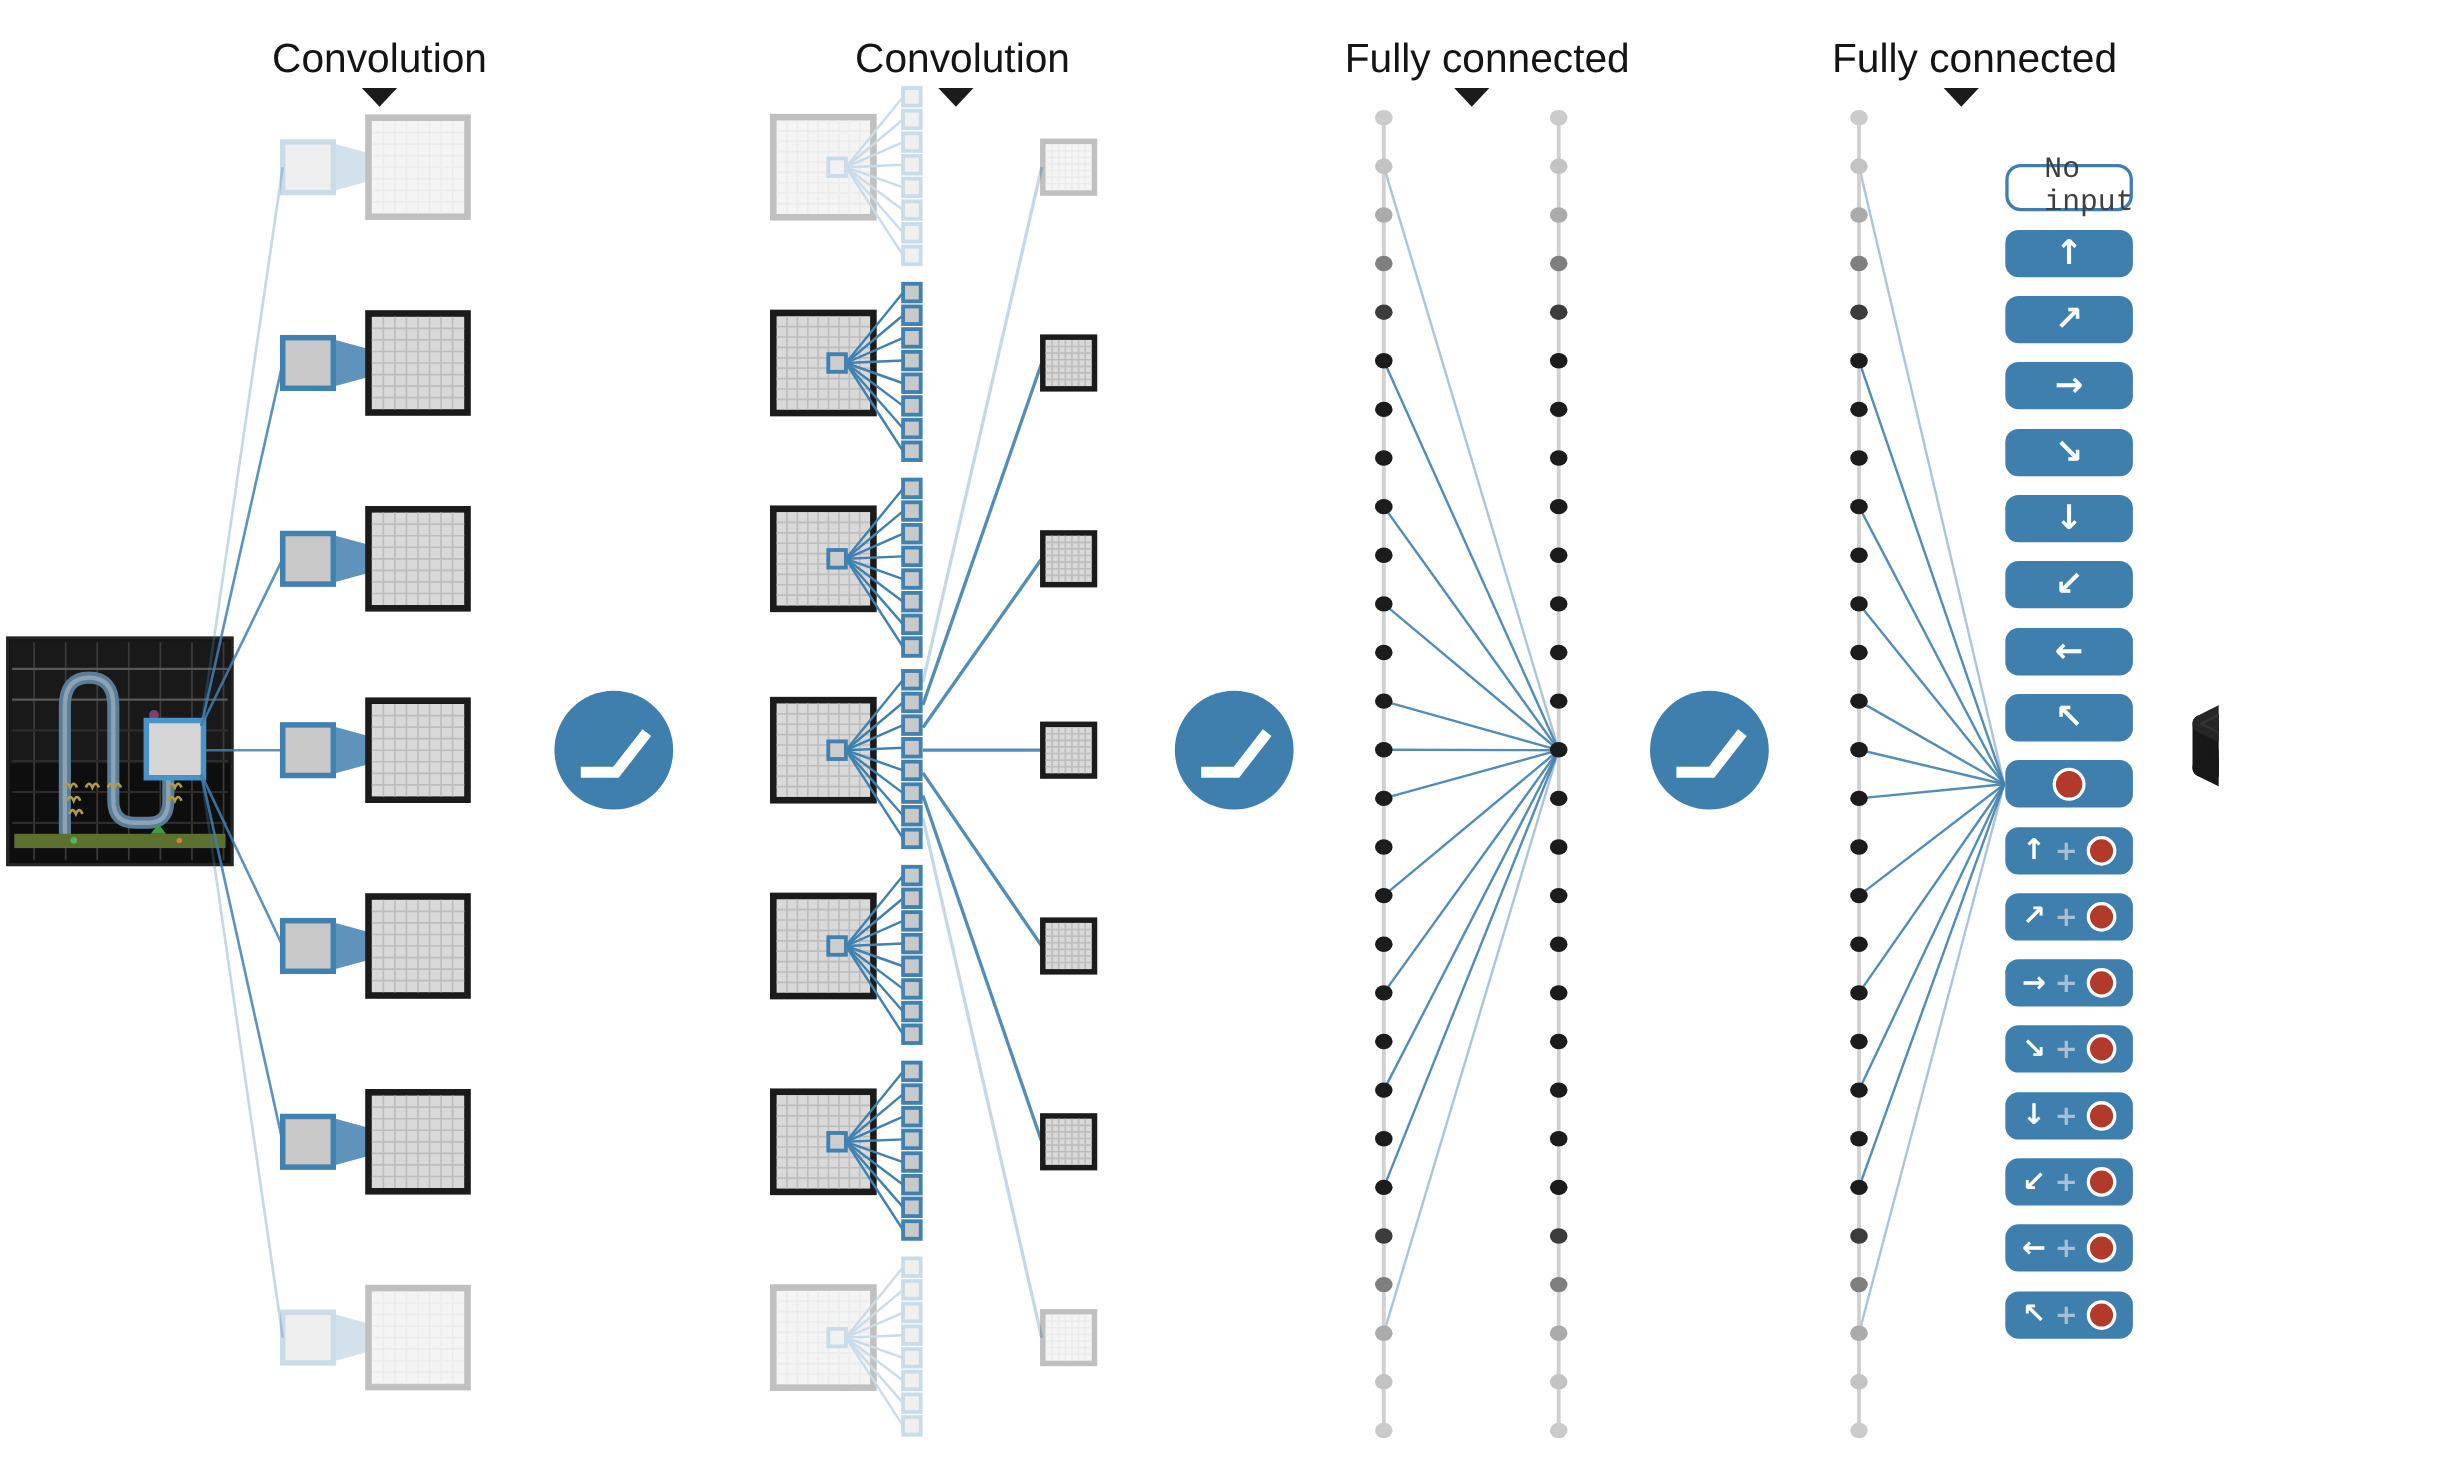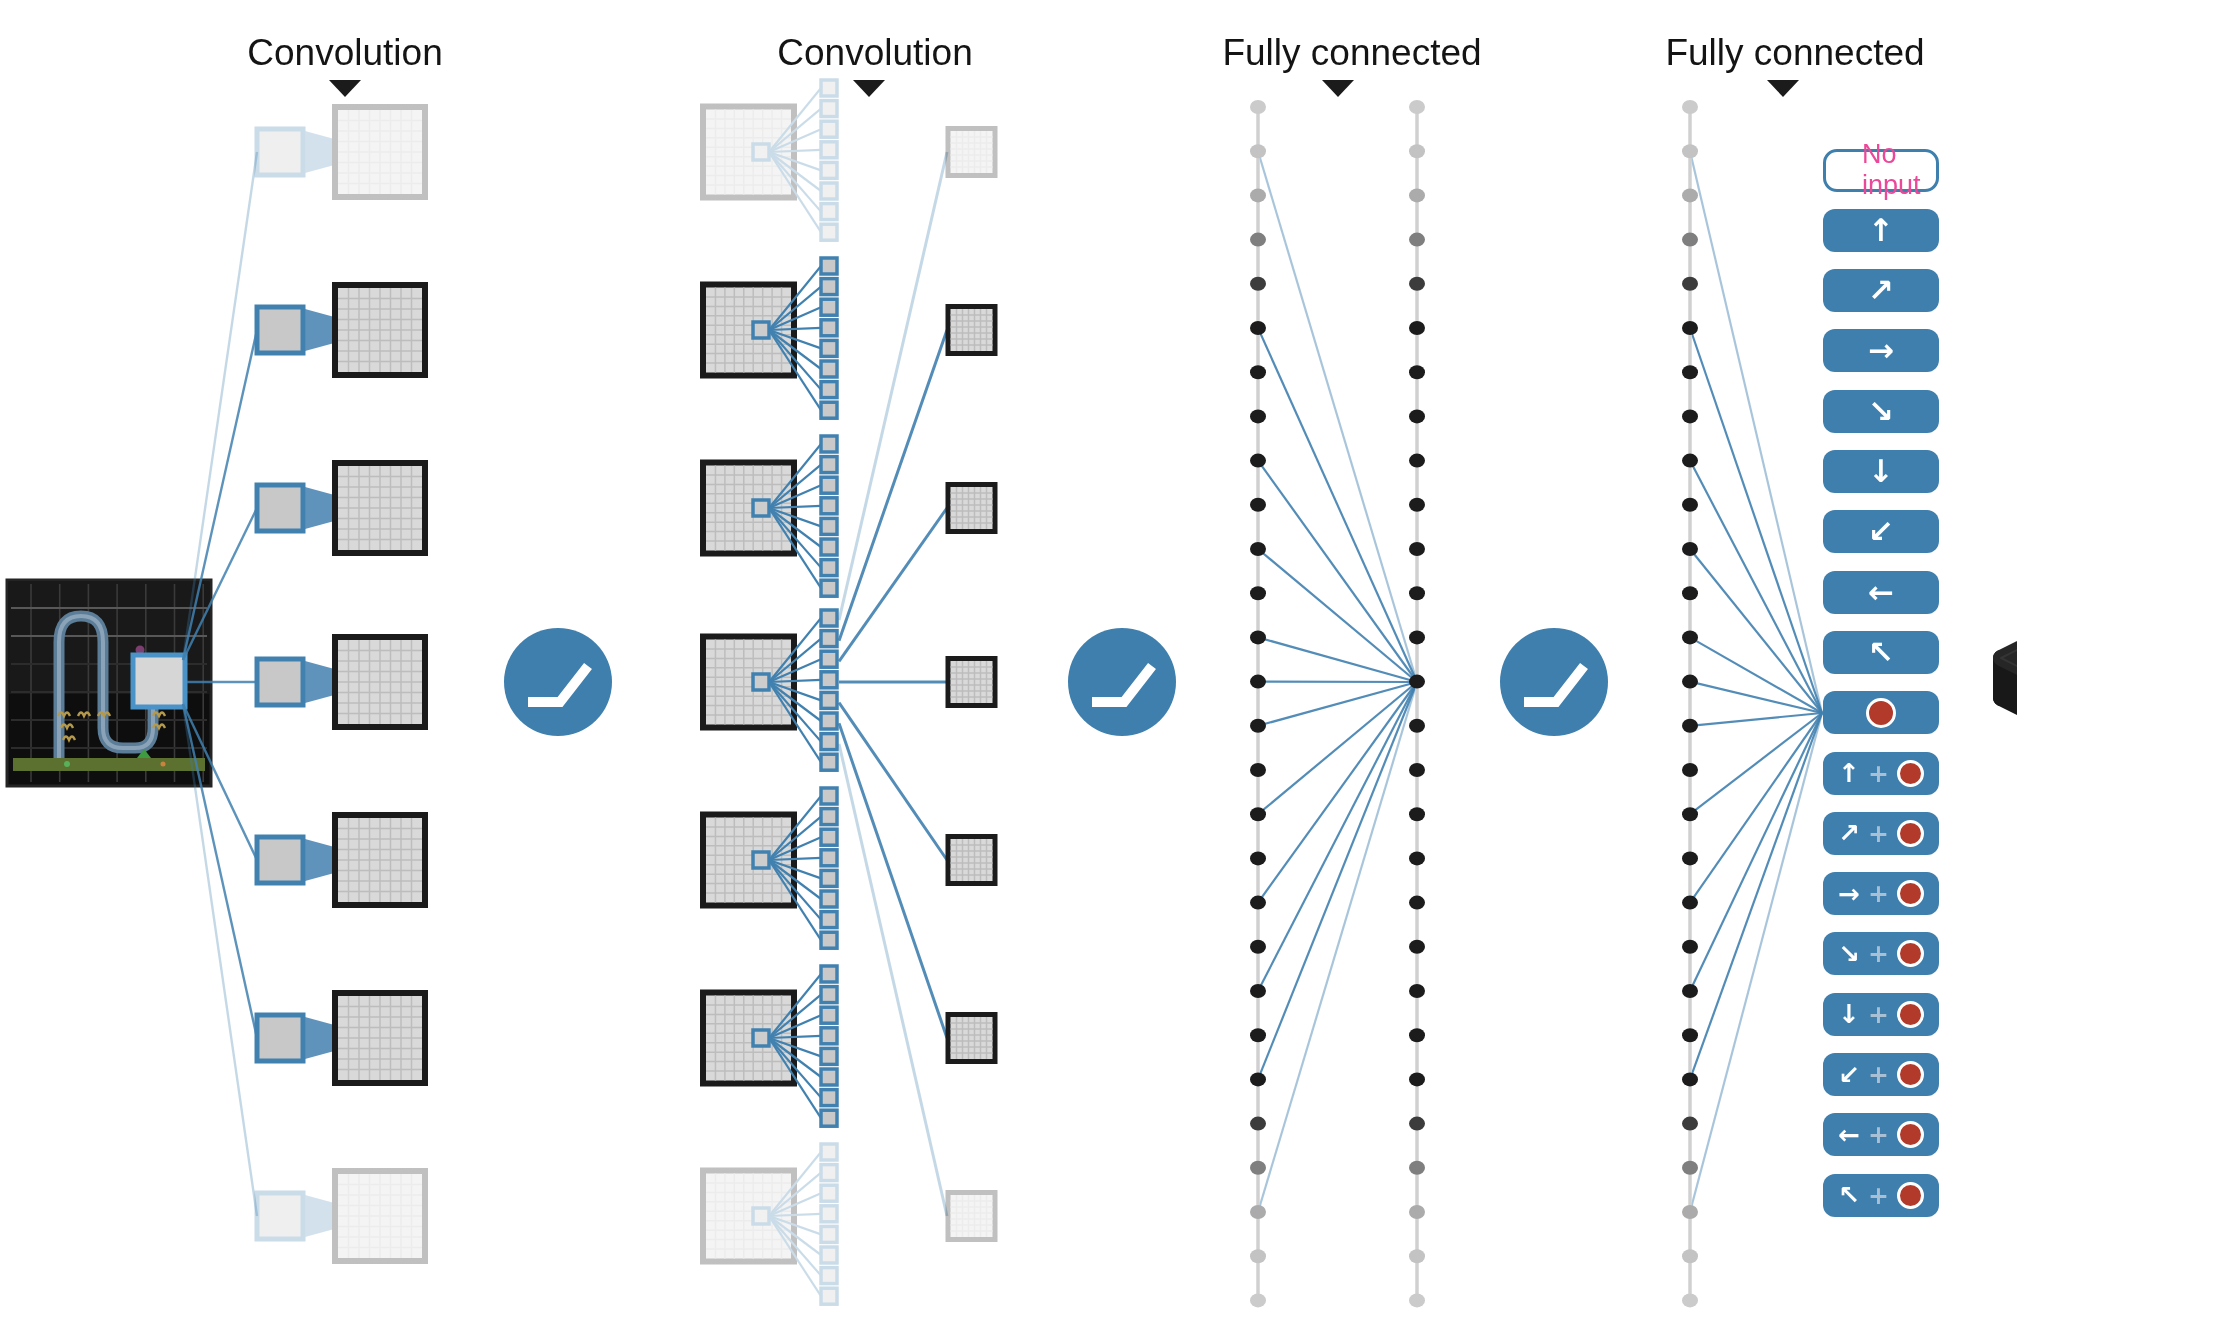--- a/index.html
+++ b/index.html
@@ -9,21 +9,21 @@
                letter-spacing:0px;white-space:nowrap;}
   .layer-pointer{position:absolute;transform:translateX(-50%);width:0;height:0;
                  border-left:16px solid transparent;border-right:16px solid transparent;
                  border-top:17px solid #1b1b1b;}
   #scene,#joystick{position:absolute;left:0;top:0;}
   #actions{position:absolute;left:0;top:0;width:0;height:0;}
   .act-btn{position:absolute;left:1823px;width:116px;height:43px;border-radius:12px;
            background:#3f7fad;display:flex;align-items:center;justify-content:center;
            box-sizing:border-box;gap:8px;}
   .act-btn.no-input{background:#ffffff;border:3px solid #3f7fad;border-radius:14px;}
-  .no-input-text{font-size:27px;color:#ec4899;font-family:Liberation Sans, sans-serif;margin-left:36px;}
+  .no-input-text{font-size:27px;color:#404040;font-family:Liberation Mono, monospace;margin-left:36px;}
   .glyph{font-family:"DejaVu Sans",sans-serif;color:#ffffff;font-size:31px;font-weight:bold;line-height:1;}
   .glyph.small{font-size:26px;}
   .plus{font-family:"DejaVu Sans",sans-serif;color:#a9bfd3;font-size:25px;font-weight:bold;line-height:1;}
   .fire-dot{background:#b23a2a;border:3px solid #ffffff;border-radius:50%;box-sizing:border-box;
             width:30px;height:30px;}
   .fire-dot.small{width:27px;height:27px;}
 </style>
 </head>
 <body>
 

